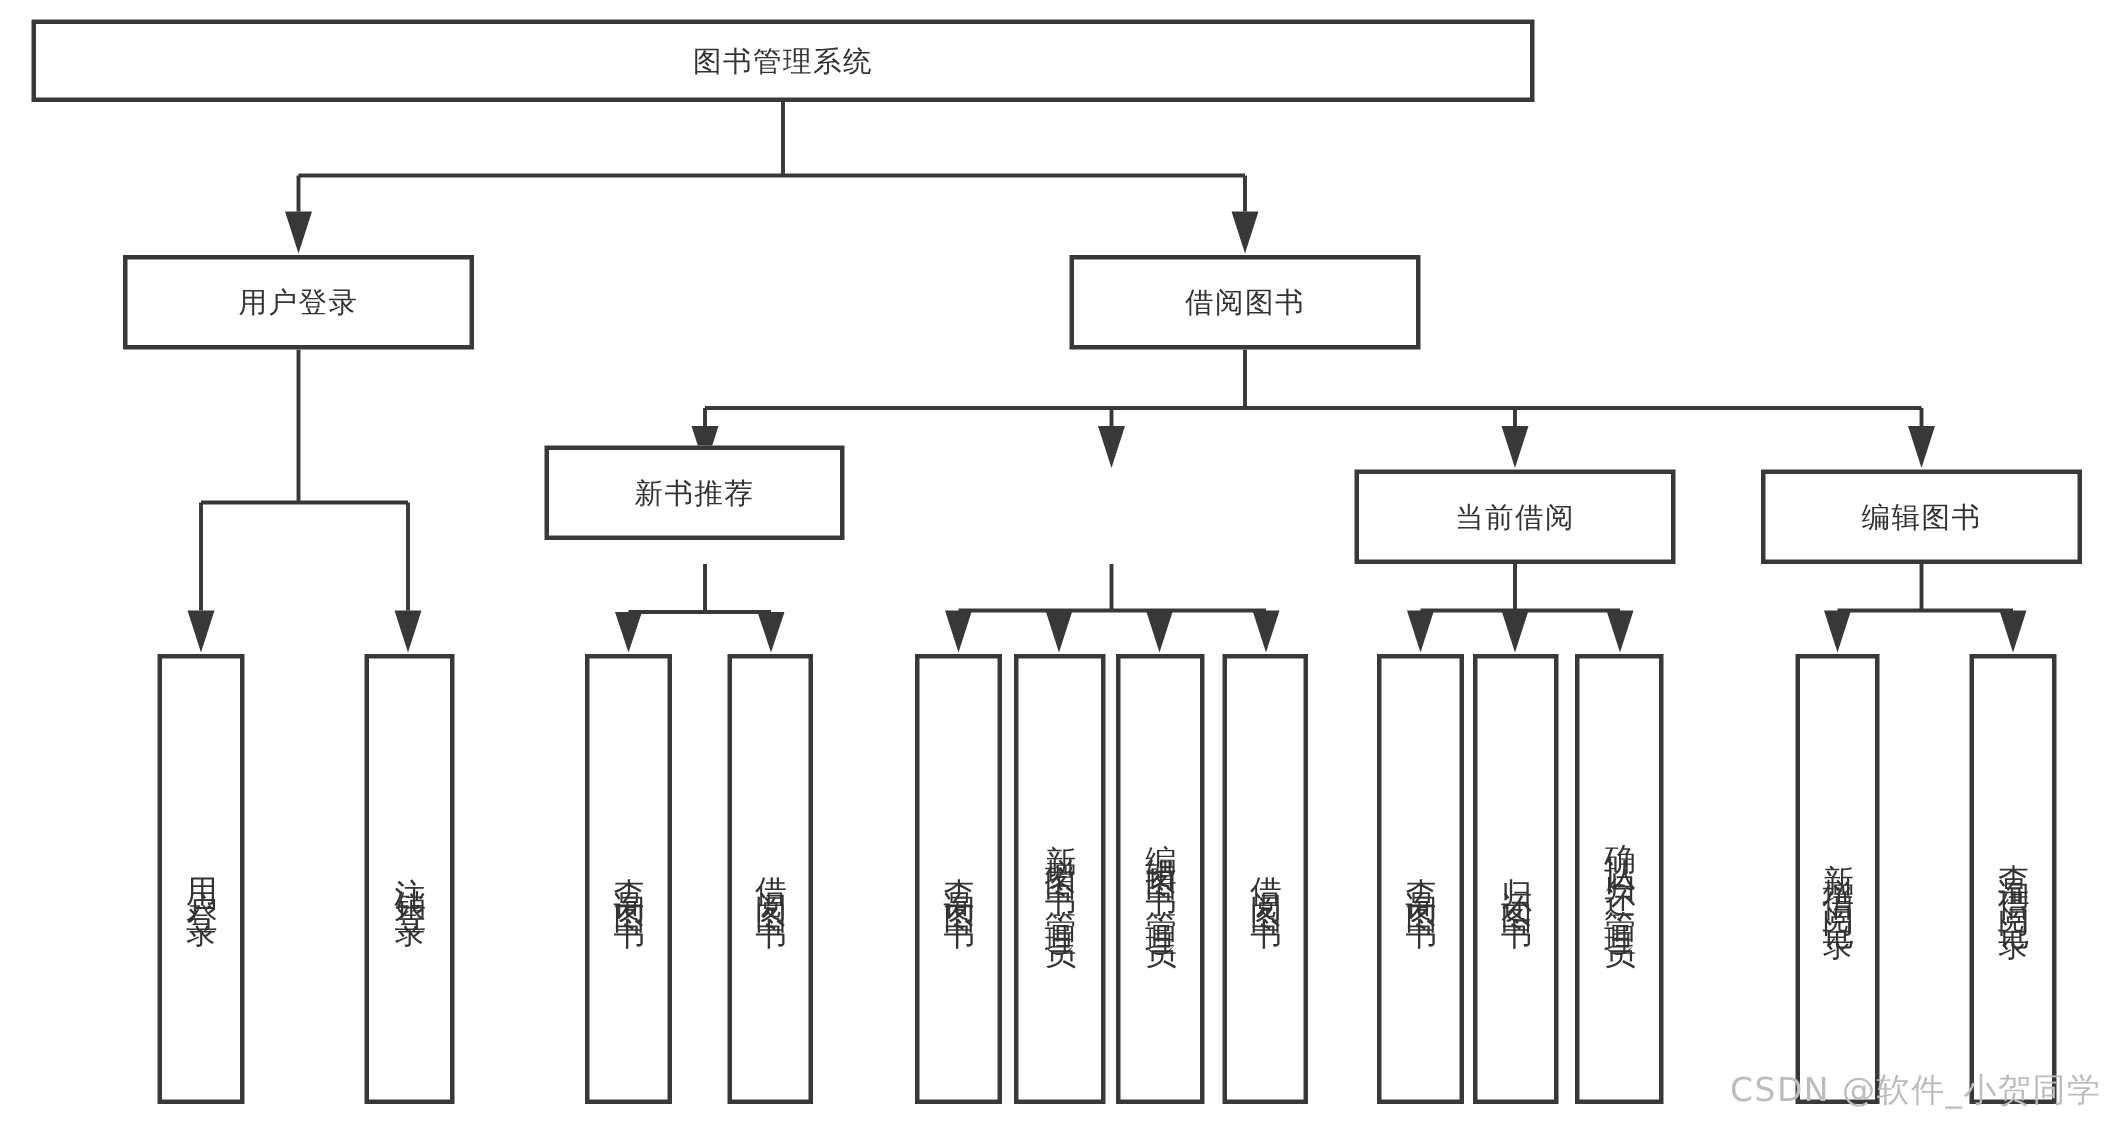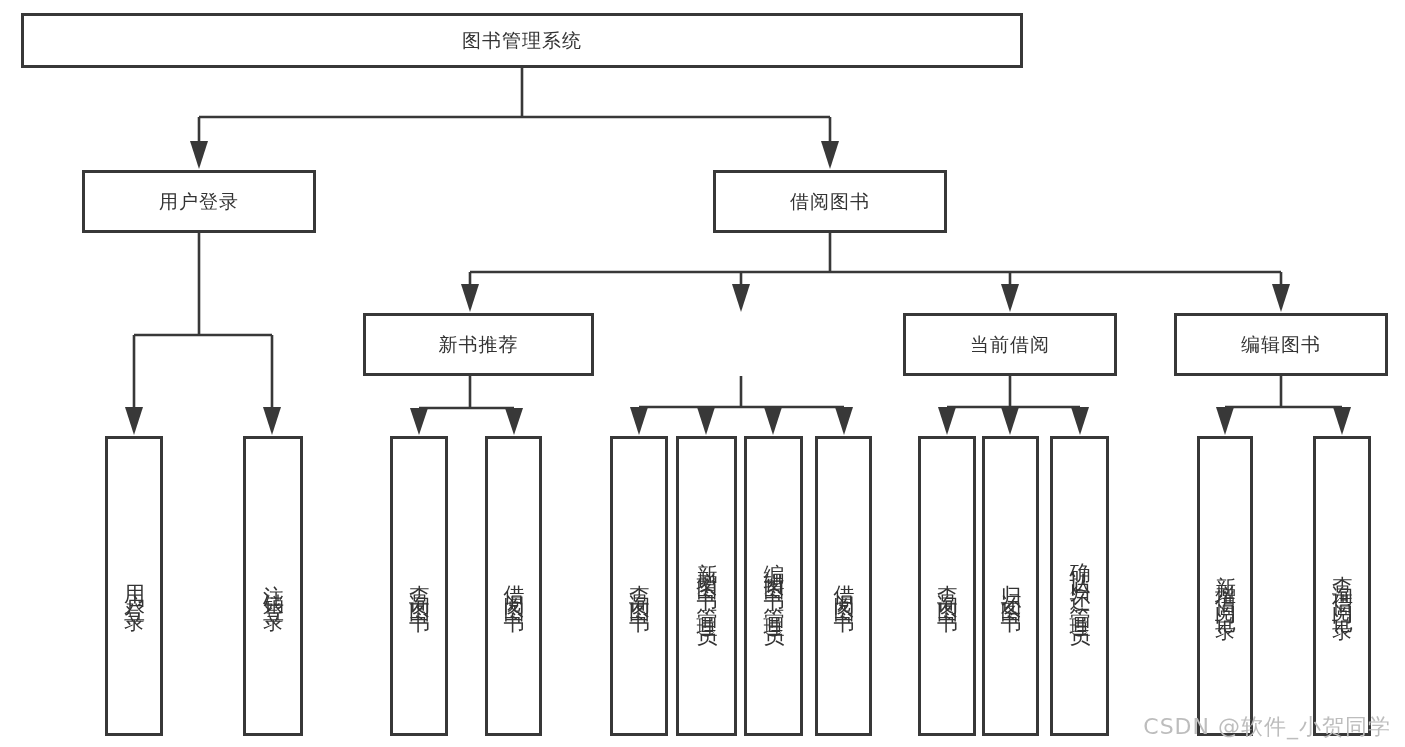--- a/index.html
+++ b/index.html
@@ -64,21 +64,21 @@
     writing-mode: vertical-rl;
     text-orientation: mixed;
     color: var(--text);
     font-size: 21px;
     letter-spacing: 9px;
     line-height: 1;
   }
 
   .watermark {
     position: absolute;
-    right: 14px;
+    right: 4px;
     bottom: 5px;
     font-size: 22px;
     color: var(--watermark);
     letter-spacing: 1px;
     white-space: nowrap;
   }
 </style>
 </head>
 <body>
 
@@ -132,21 +132,21 @@
       <polygon points="1216,407 1234,407 1225,435"></polygon>
       <polygon points="1333,407 1351,407 1342,435"></polygon>
     </g>
   </svg>
 
   <div class="node" style="left:21px;top:13px;width:1002px;height:55px">图书管理系统</div>
 
   <div class="node" style="left:82px;top:170px;width:234px;height:63px">用户登录</div>
   <div class="node" style="left:713px;top:170px;width:234px;height:63px">借阅图书</div>
 
-  <div class="node" style="left:363px;top:313px;width:231px;height:63px">新书推荐</div>
+  <div class="node" style="left:363px;top:297px;width:200px;height:63px">新书推荐</div>
   <div class="node" style="left:903px;top:313px;width:214px;height:63px">当前借阅</div>
   <div class="node" style="left:1174px;top:313px;width:214px;height:63px">编辑图书</div>
 
   <div class="leaf" style="left:105px;width:58px">
     <span class="vtext">用户登录</span>
   </div>
   <div class="leaf" style="left:243px;width:60px">
     <span class="vtext">注销登录</span>
   </div>
 

